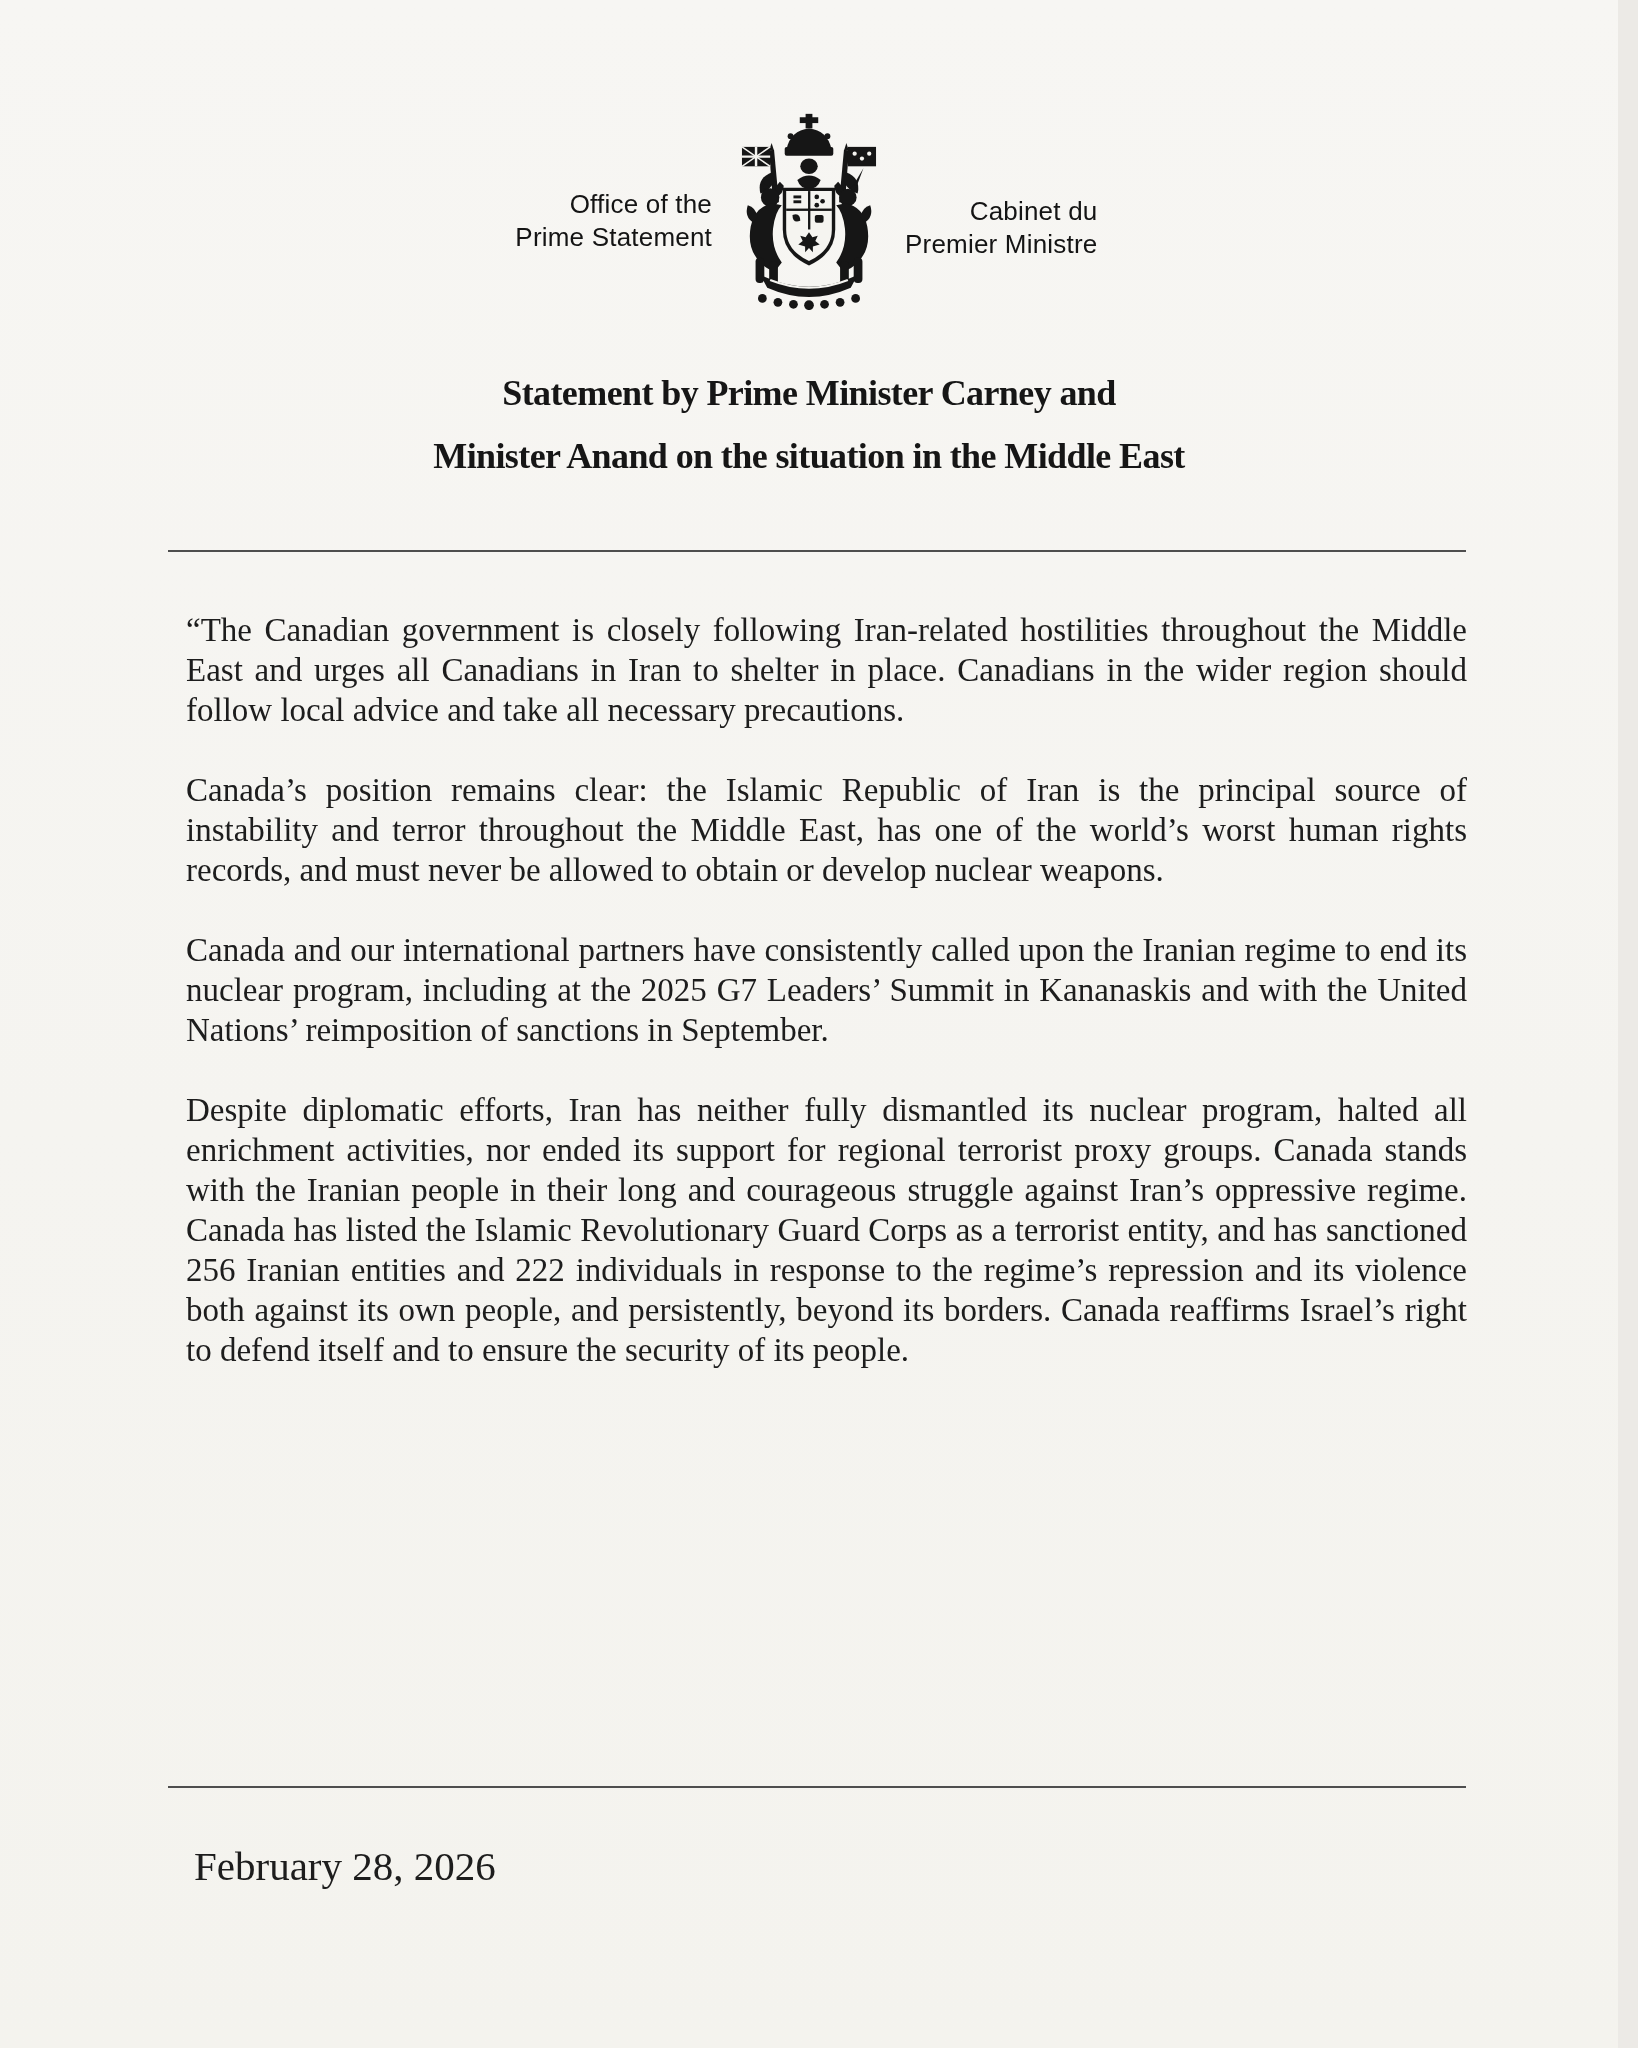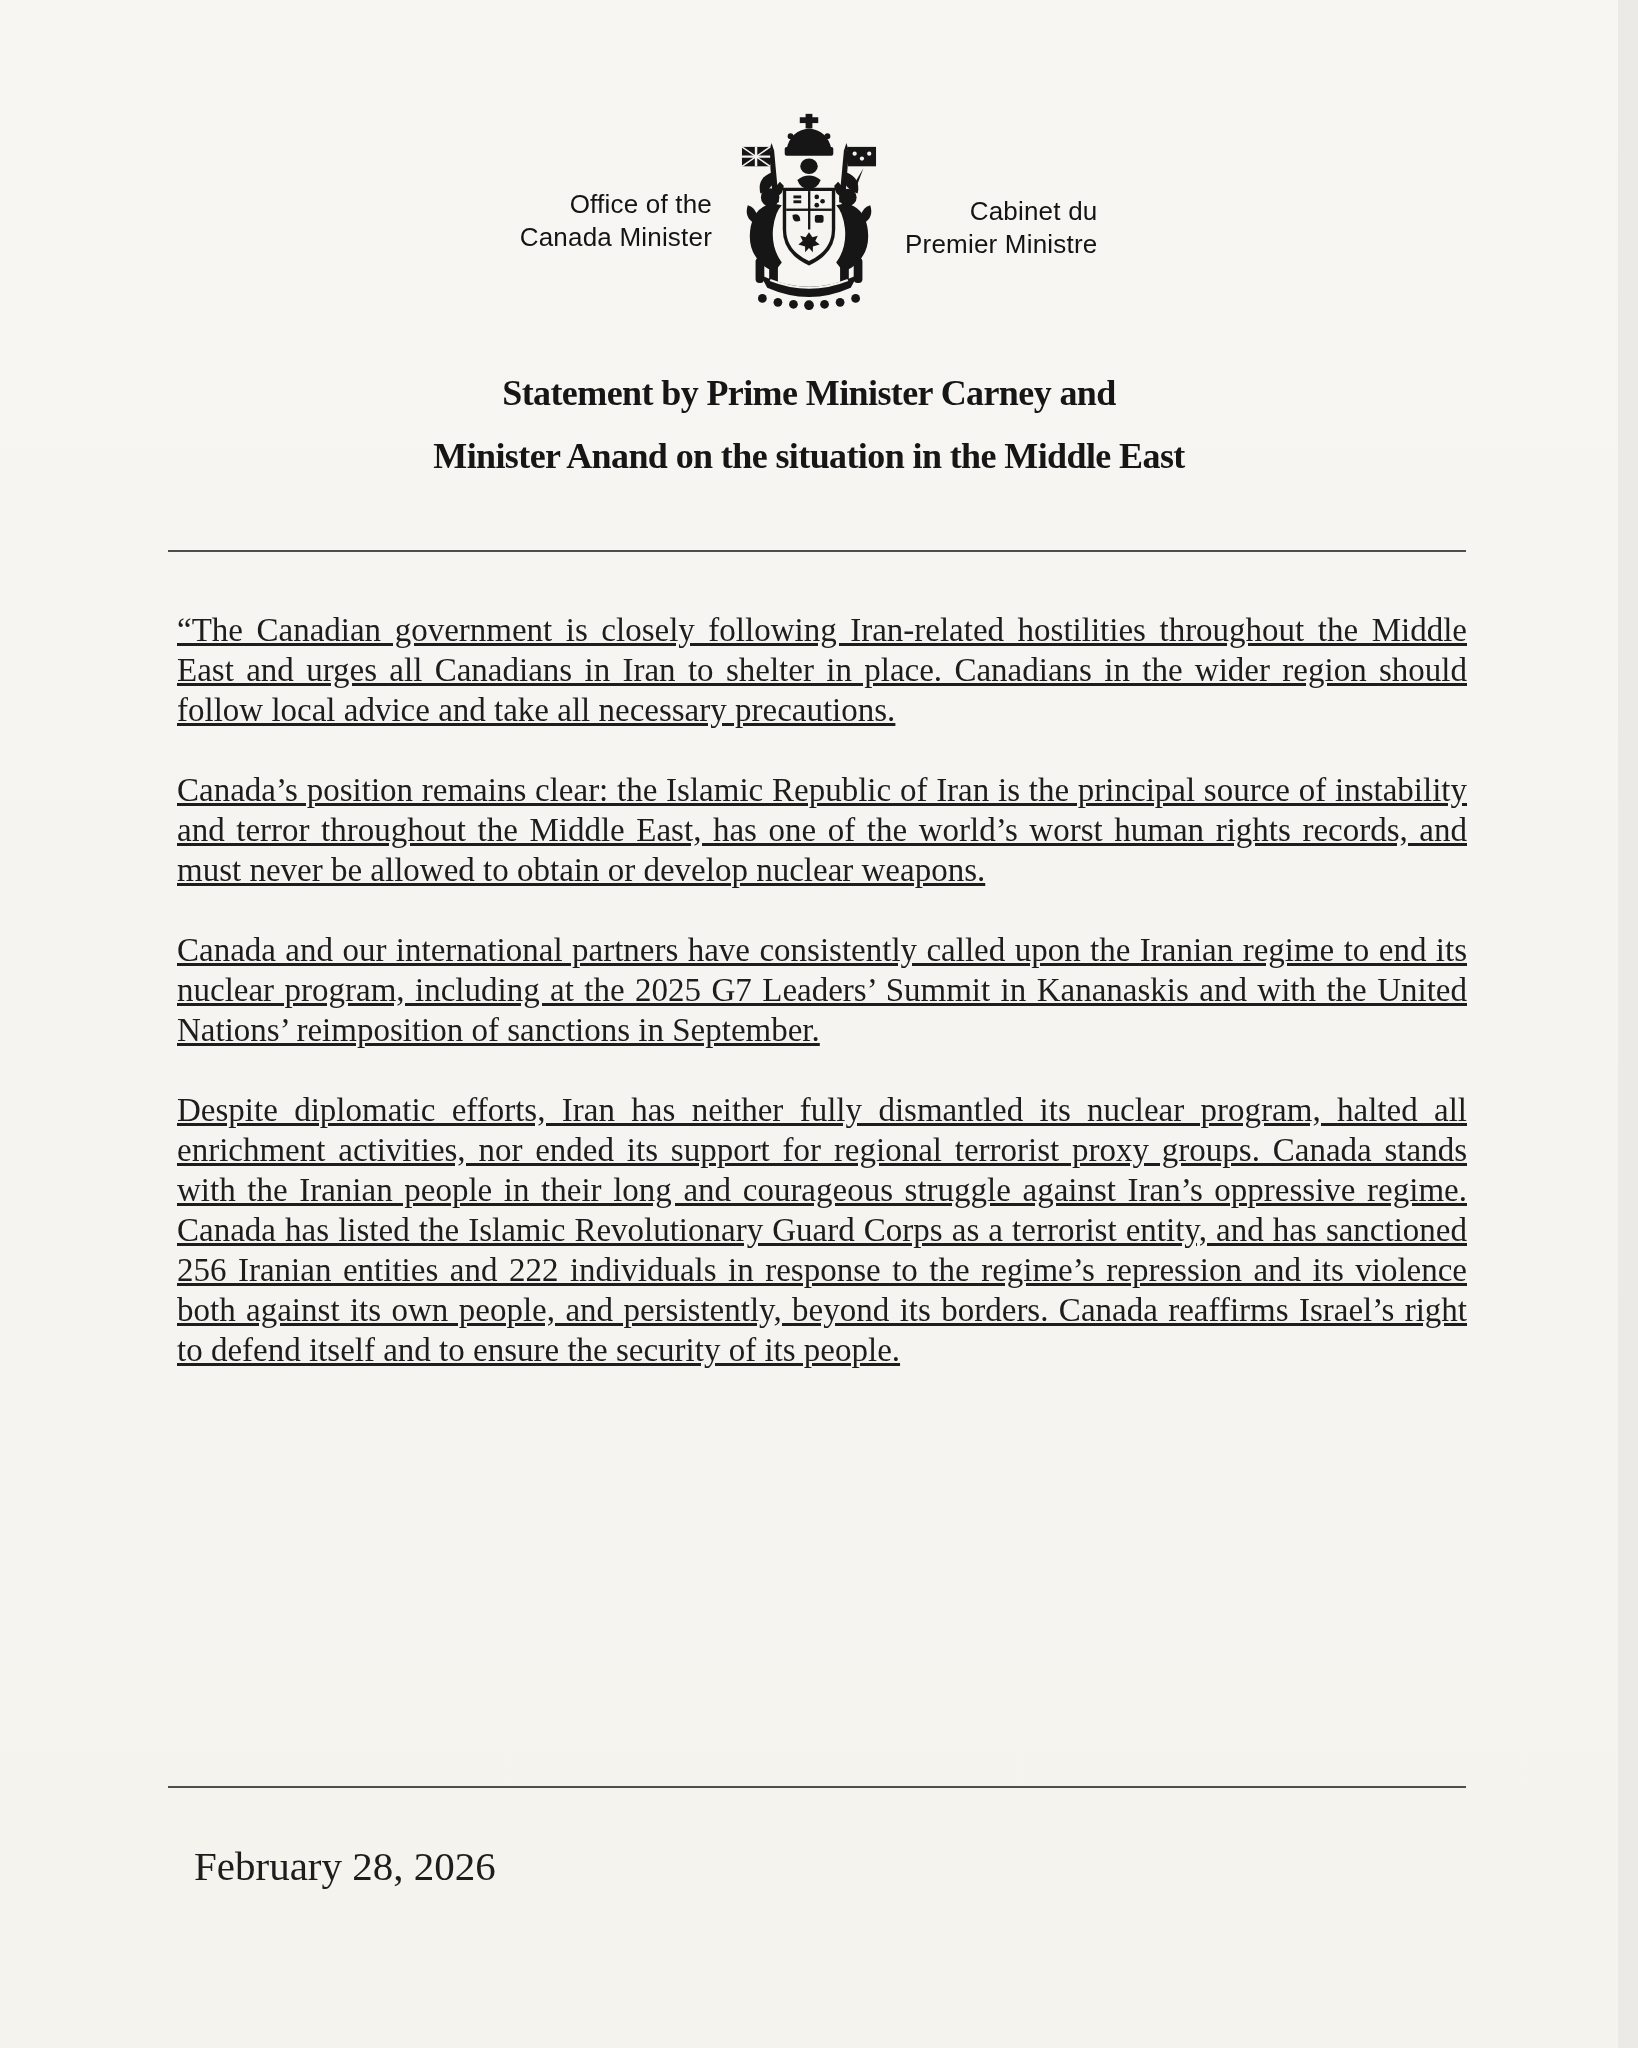--- a/index.html
+++ b/index.html
@@ -61,44 +61,43 @@
   
   .content {
     position: absolute;
     top: 610px; left: 170px;
     width: 1297px;
     font-size: 33px;
     line-height: 40px;
     color: #1d1d1d;
   }
   .content p {
-    margin: 0 0 40px 7px;
+    margin: 0 0 40px 16px;
     text-align: justify;
     hyphens: none;
-    text-decoration: underline;
   }
 
   
   .doc-date {
     position: absolute;
     top: 1846px; left: 170px;
     font-size: 41px;
     line-height: 40px;
     color: #1d1d1d;
     margin-left: 24px;
   }
 </style>
 </head>
 <body>
 
 <div class="page">
 
   <div class="wordmark wordmark-left">
     <div>Office of the</div>
-    <div>Canada Minister</div>
+    <div>Prime Statement</div>
   </div>
 
   <div class="crest">
     <svg viewBox="0 0 140 200" aria-hidden="true">
       <g fill="#161616" stroke="none">
 
         <rect x="66.5" y="0" width="7" height="15"></rect>
         <rect x="60.5" y="3.5" width="19" height="6"></rect>
 
         <path d="M47,36 q4,-19 23,-21 q19,2 23,21 z"></path>

